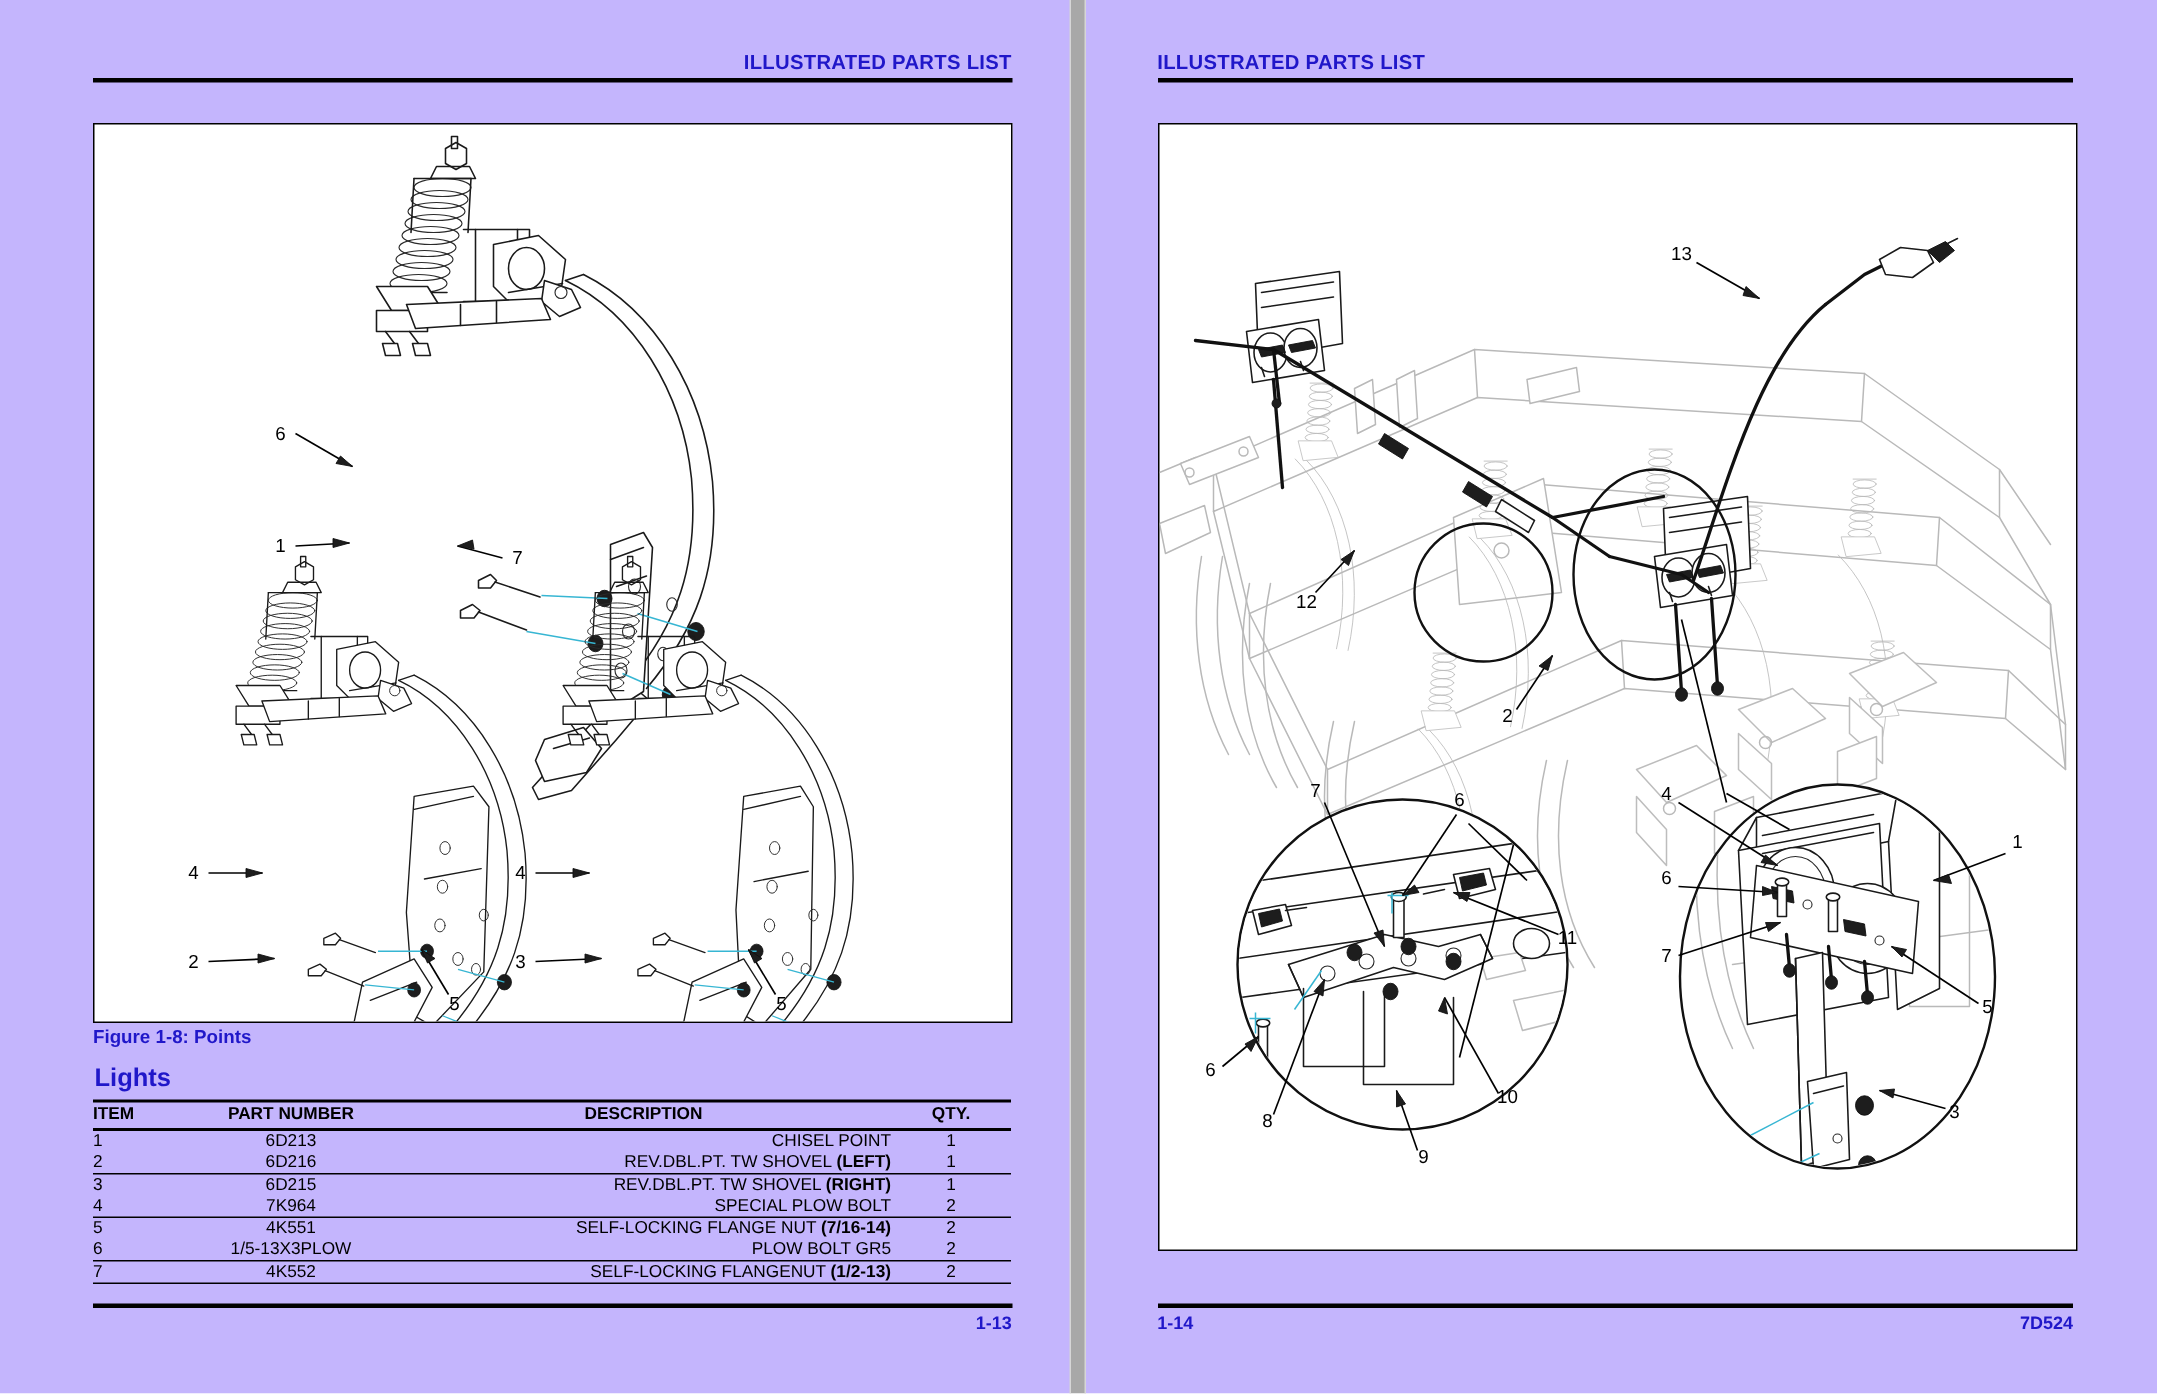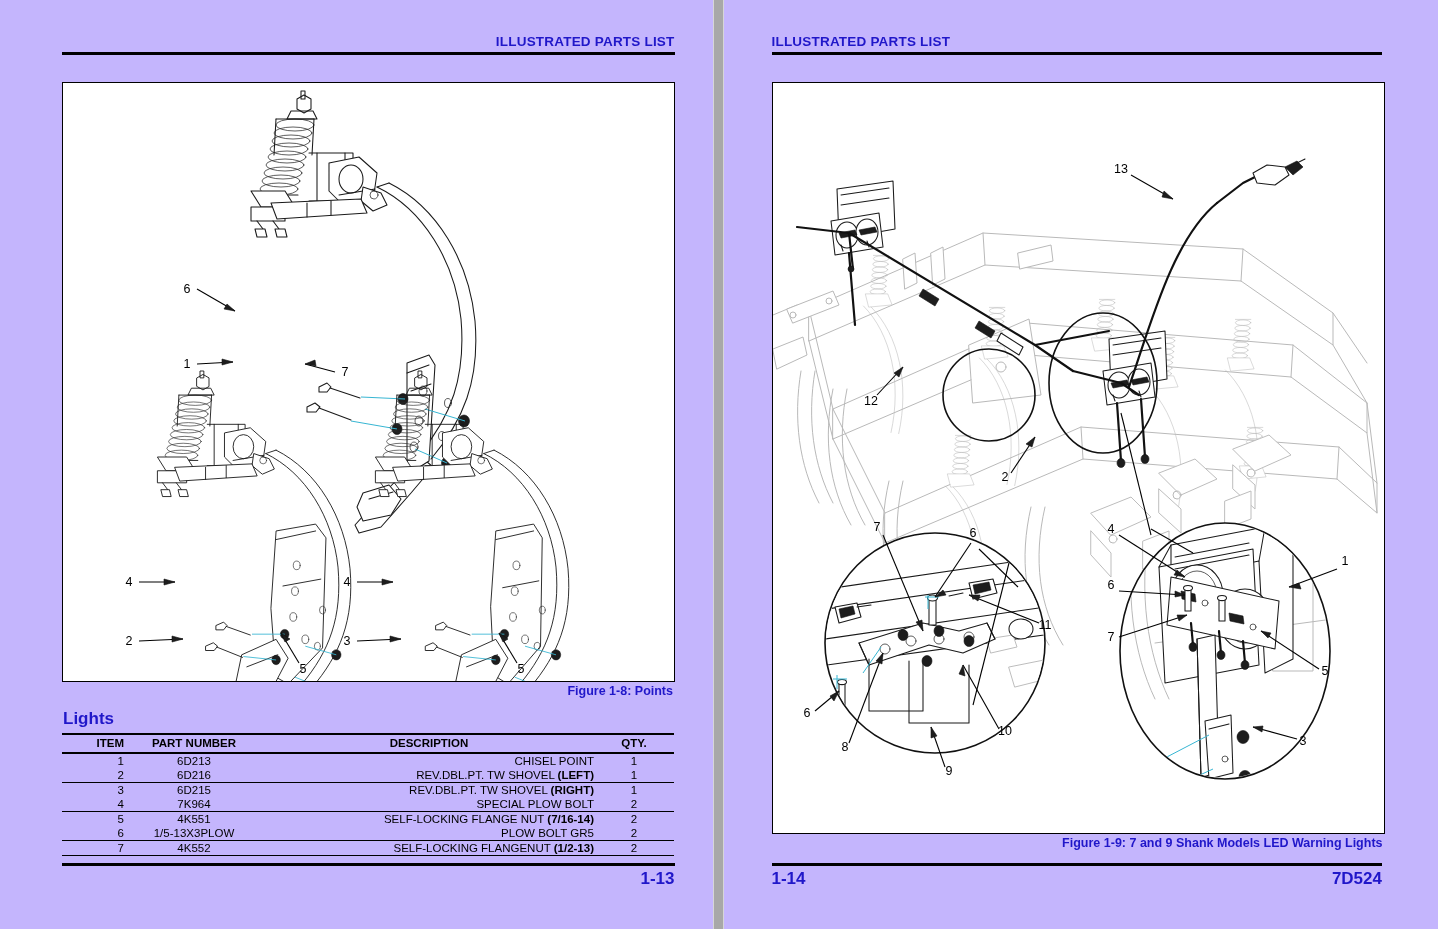--- a/index.html
+++ b/index.html
@@ -20,47 +20,47 @@
   .hdr{position:absolute;left:0;right:0;}
   .hdr-txt{
     color:#2017c9;font-weight:bold;font-size:13.5px;letter-spacing:.2px;
     white-space:nowrap;
   }
   .rule-thick{height:3px;background:#000;}
 
   
   .figbox{position:absolute;border:1px solid #000;background:#fff;overflow:hidden;text-decoration:underline;}
   .figcap{
-    position:absolute;text-align:right;color:#2017c9;font-weight:bold;font-size:12.5px;
+    position:absolute;text-align:left;color:#2017c9;font-weight:bold;font-size:12.5px;
     white-space:nowrap;
   }
 
   
   .sect-title{position:absolute;color:#2017c9;font-weight:bold;font-size:17px;}
   table.parts{
     position:absolute;border-collapse:collapse;font-size:11.5px;color:#000;
     table-layout:fixed;
   }
   table.parts th{
     font-weight:bold;font-size:11.5px;padding:2px 0 3px 0;
     border-top:2.5px solid #000;border-bottom:2.5px solid #000;
   }
   table.parts td{padding:1px 0 1px 0;font-size:11.5px;}
-  .c-item{width:62px;text-align:right;}
+  .c-item{width:62px;text-align:left;}
   .c-pn{width:140px;text-align:center;}
   .c-desc{width:330px;text-align:right;padding-left:8px !important;}
   .c-qty{width:80px;text-align:center;}
   th.c-desc{text-align:center;padding-left:0 !important;}
   tr.sep td{border-bottom:1px solid #000;}
   tr.lastrow td{border-bottom:1px solid #000;}
   .desc-b{font-weight:bold;margin-top:44px;}
 
   
   .ftr{position:absolute;left:0;right:0;}
-  .ftr-txt{color:#2017c9;font-weight:bold;font-size:17px;}
+  .ftr-txt{color:#2017c9;font-weight:bold;font-size:12px;}
 
   
   svg.art{position:absolute;left:0;top:0;width:100%;height:100%;}
   .ln{fill:none;stroke:#1a1a1a;stroke-width:1.05;stroke-linecap:round;stroke-linejoin:round;}
   .ln-t{fill:none;stroke:#2a2a2a;stroke-width:.75;stroke-linecap:round;stroke-linejoin:round;}
   .ln-f{fill:#fff;stroke:#1a1a1a;stroke-width:1.05;stroke-linejoin:round;}
   .ln-gr{fill:none;stroke:#b9b9b9;stroke-width:1;stroke-linecap:round;stroke-linejoin:round;}
   .ln-grf{fill:#fff;stroke:#bdbdbd;stroke-width:1;stroke-linejoin:round;}
   .cyan{fill:none;stroke:#37b6d3;stroke-width:1;}
   .lead{fill:none;stroke:#000;stroke-width:1.1;}
@@ -794,21 +794,20 @@
           <path class="dk" d="M488 548 l10 2 -3 5 z"></path>
 
           <text class="num" x="530" y="662" text-anchor="middle">3</text>
           <path class="lead" d="M524 656 L480 644"></path>
           <path class="dk" d="M480 644 l10 -1 -1 6 z"></path>
         </g>
 
       </svg>
     </div>
 
-    <div class="figcap" style="left:48px;top:836px;width:611px;">Figure 1-9:  7 and 9 Shank Models LED Warning Lights</div>
 
     <div class="ftr" style="bottom:40px;left:48px;right:56px;">
       <div class="rule-thick"></div>
       <div style="display:flex;justify-content:space-between;margin-top:3px;align-items:flex-end;">
         <span class="ftr-txt">1-14</span>
         <span class="ftr-txt">7D524</span>
       </div>
     </div>
   </div>
 

